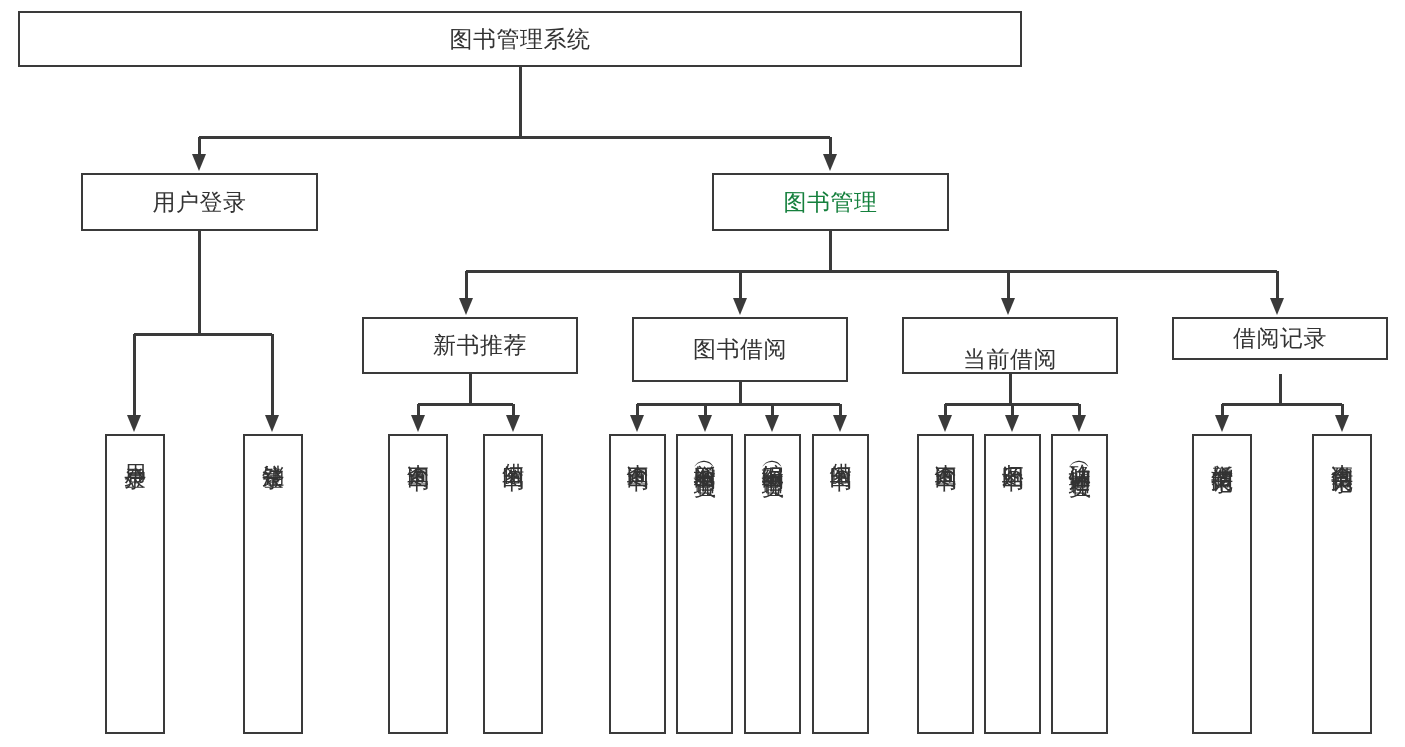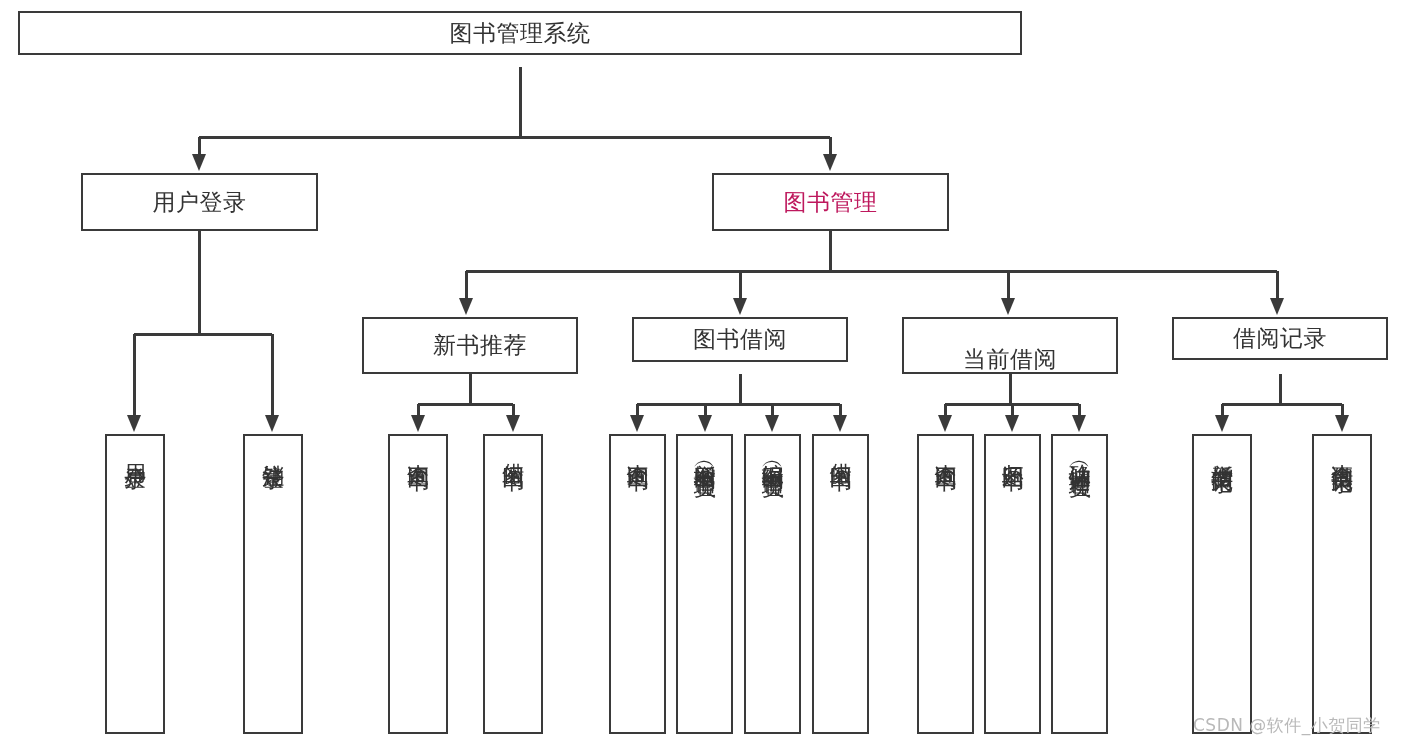--- a/index.html
+++ b/index.html
@@ -145,33 +145,33 @@
         <line x1="1280" y1="374" x2="1280" y2="404" stroke="#3a3a3a" stroke-width="3" shape-rendering="crispEdges"></line>
         <line x1="1222" y1="404" x2="1342" y2="404" stroke="#3a3a3a" stroke-width="3" shape-rendering="crispEdges"></line>
         <line x1="1222" y1="404" x2="1222" y2="416" stroke="#3a3a3a" stroke-width="3" shape-rendering="crispEdges"></line>
         <polygon points="1215,415 1229,415 1222,432" fill="#3a3a3a"></polygon>
         <line x1="1342" y1="404" x2="1342" y2="416" stroke="#3a3a3a" stroke-width="3" shape-rendering="crispEdges"></line>
         <polygon points="1335,415 1349,415 1342,432" fill="#3a3a3a"></polygon>
       </g>
     </svg>
 
   <div id="node-layer">
-      <div class="node horizontal root" style="left: 18px; top: 11px; width: 1004px; height: 44px; border-color: rgb(58, 58, 58); background: rgb(255, 255, 255);">
+      <div class="node horizontal root" style="left: 18px; top: 11px; width: 1004px; height: 56px; border-color: rgb(58, 58, 58); background: rgb(255, 255, 255);">
         <span class="node-label" style="color: rgb(51, 51, 51);">图书管理系统</span>
       </div>
       <div class="node horizontal" style="left: 81px; top: 173px; width: 237px; height: 58px; border-color: rgb(58, 58, 58); background: rgb(255, 255, 255);">
         <span class="node-label" style="color: rgb(51, 51, 51);">用户登录</span>
       </div>
       <div class="node horizontal" style="left: 712px; top: 173px; width: 237px; height: 58px; border-color: rgb(58, 58, 58); background: rgb(255, 255, 255);">
-        <span class="node-label" style="color: #be185d;">图书管理</span>
+        <span class="node-label" style="color: #15803d;">图书管理</span>
       </div>
       <div class="node horizontal" style="left: 362px; top: 317px; width: 216px; height: 57px; border-color: rgb(58, 58, 58); background: rgb(255, 255, 255); padding-left: 20px;">
         <span class="node-label" style="color: rgb(51, 51, 51);">新书推荐</span>
       </div>
-      <div class="node horizontal" style="left: 632px; top: 317px; width: 216px; height: 45px; border-color: rgb(58, 58, 58); background: rgb(255, 255, 255);">
+      <div class="node horizontal" style="left: 632px; top: 317px; width: 216px; height: 65px; border-color: rgb(58, 58, 58); background: rgb(255, 255, 255);">
         <span class="node-label" style="color: rgb(51, 51, 51);">图书借阅</span>
       </div>
       <div class="node horizontal" style="left: 902px; top: 317px; width: 216px; height: 57px; border-color: rgb(58, 58, 58); background: rgb(255, 255, 255); align-items: flex-end;">
         <span class="node-label" style="color: rgb(51, 51, 51);">当前借阅</span>
       </div>
       <div class="node horizontal" style="left: 1172px; top: 317px; width: 216px; height: 43px; border-color: rgb(58, 58, 58); background: rgb(255, 255, 255);">
         <span class="node-label" style="color: rgb(51, 51, 51);">借阅记录</span>
       </div>
       <div class="node vertical" style="left: 105px; top: 434px; width: 60px; height: 300px; border-color: rgb(58, 58, 58); background: rgb(255, 255, 255);">
         <span class="node-label" style="color: rgb(51, 51, 51);">用户登录</span>
@@ -207,15 +207,14 @@
         <span class="node-label" style="color: rgb(51, 51, 51);">确认归还（管理员）</span>
       </div>
       <div class="node vertical" style="left: 1192px; top: 434px; width: 60px; height: 300px; border-color: rgb(58, 58, 58); background: rgb(255, 255, 255);">
         <span class="node-label" style="color: rgb(51, 51, 51);">新增借阅记录</span>
       </div>
       <div class="node vertical" style="left: 1312px; top: 434px; width: 60px; height: 300px; border-color: rgb(58, 58, 58); background: rgb(255, 255, 255);">
         <span class="node-label" style="color: rgb(51, 51, 51);">查询借阅记录</span>
       </div>
     </div>
 
-  <div class="watermark" style="left: 1193px; top: 714px; color: rgb(185, 185, 185);">CSDN @软件_小贺同学</div>
 
 </div>
 
 </body></html>

